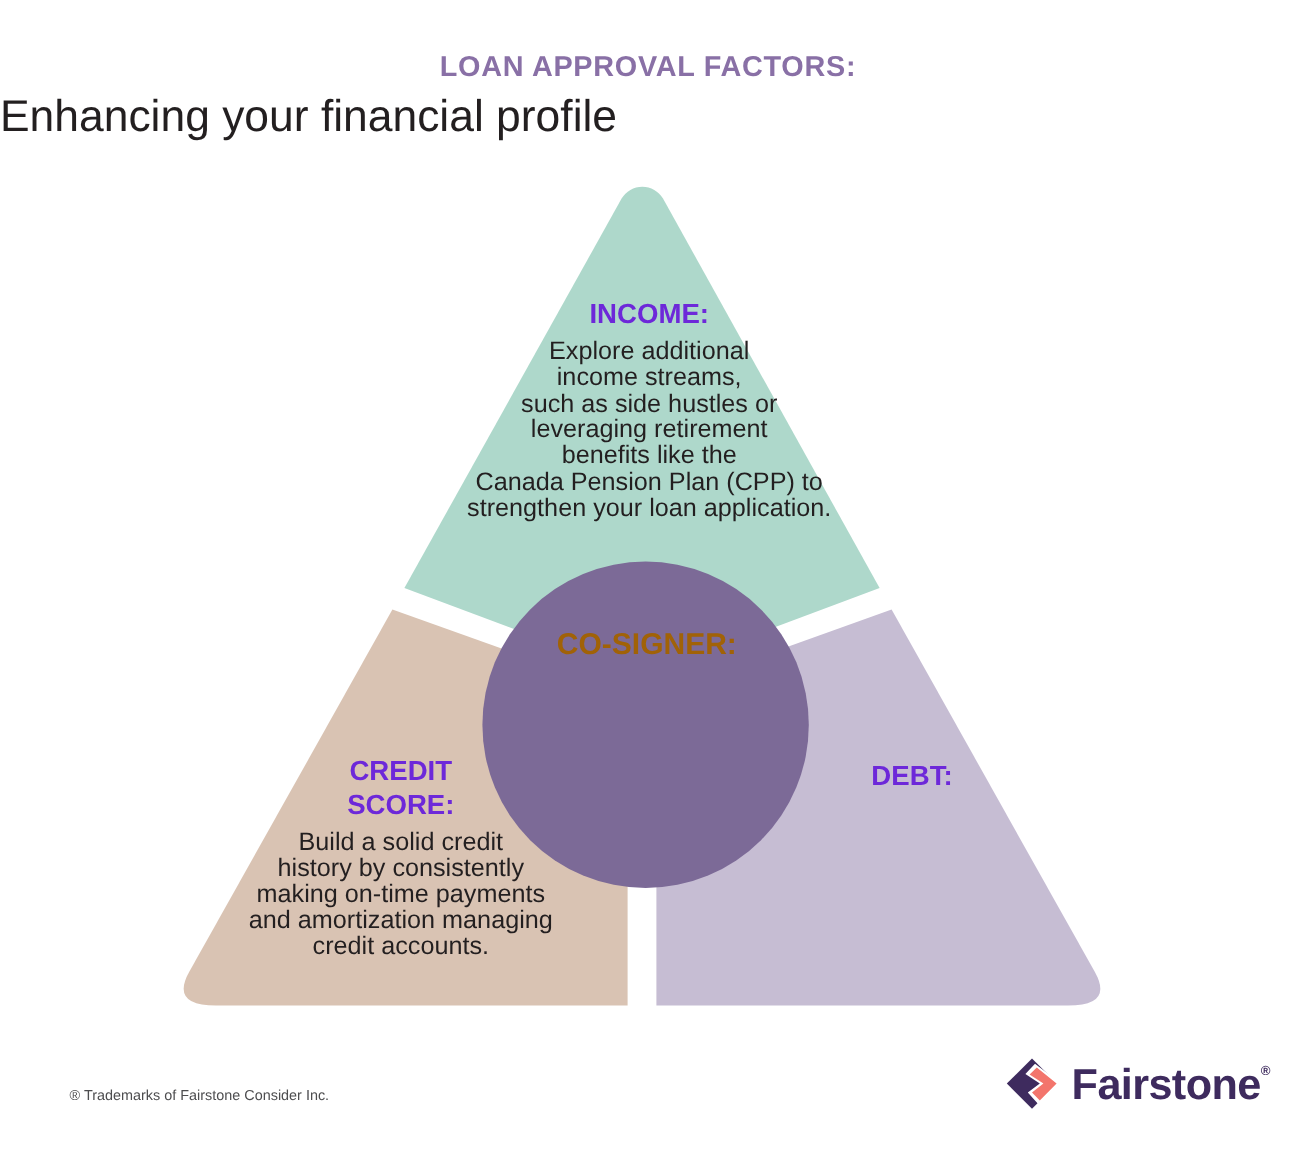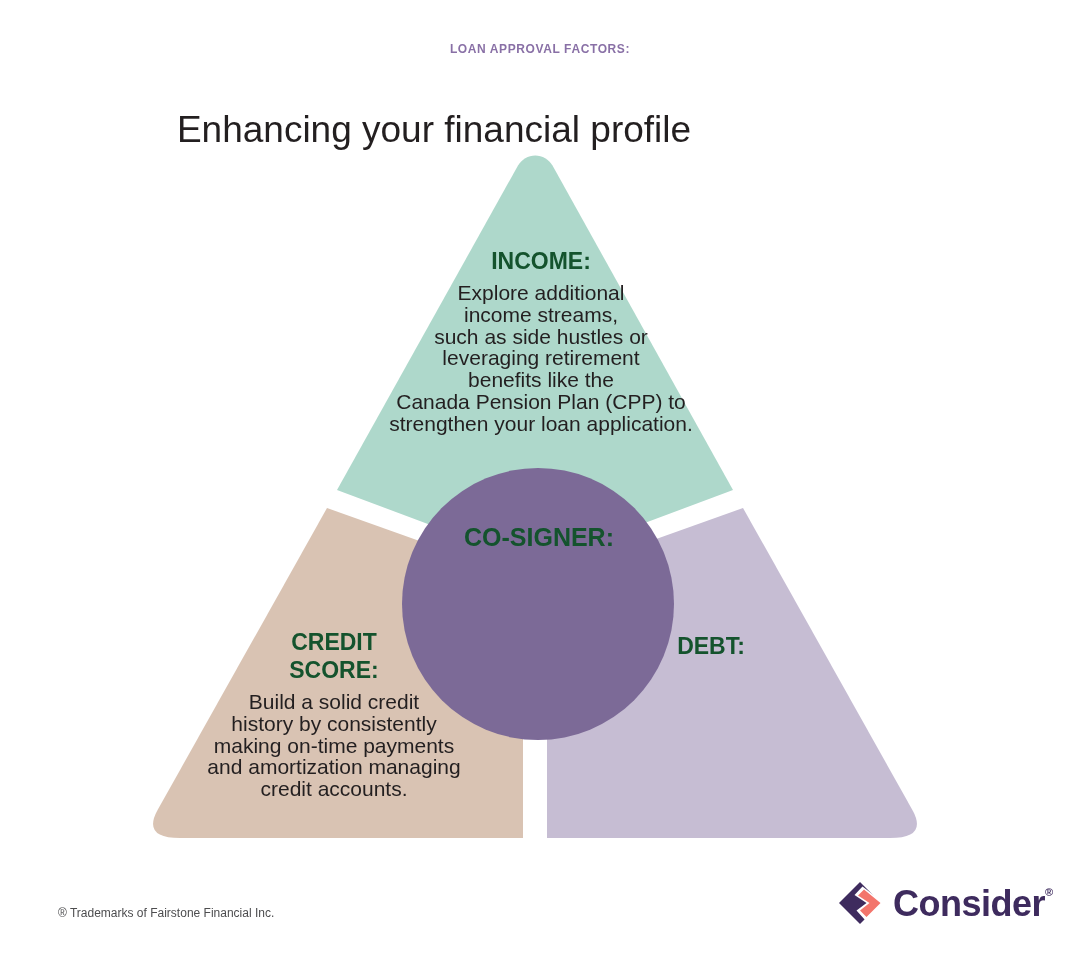--- a/index.html
+++ b/index.html
@@ -13,71 +13,70 @@
     background: #ffffff;
     overflow: hidden;
   }
 
   .eyebrow {
     position: absolute;
     top: 42px;
     left: 0;
     width: 1080px;
     text-align: center;
-    font-size: 12px;
+    font-size: 24px;
     font-weight: bold;
     letter-spacing: 0.6px;
     color: #8970a6;
   }
 
   .title {
     position: absolute;
     top: 76px;
     left: 0;
     width: 868px;
-    text-align: center;
+    text-align: left;
     font-size: 37px;
     font-weight: 400;
     color: #231f20;
-    margin-top: 33px;
   }
 
   .diagram-svg {
     position: absolute;
     top: 0;
     left: 0;
   }
 
   .text-block {
     position: absolute;
     text-align: center;
     color: #231f20;
     transform: translateX(-50%);
   }
 
   .text-block .heading {
     font-size: 23px;
     line-height: 28px;
     font-weight: bold;
-    color: #14532d;
+    color: #6d28d9;
     white-space: pre;
     margin-bottom: 7px;
   }
 
   .text-block .body {
     font-size: 21px;
     line-height: 21.8px;
     white-space: pre;
   }
 
   .block-income  { left: 541px; top: 247px; }
   .block-cosigner{ left: 539px; top: 523px; color: #ffffff; }
-  .block-cosigner .heading { color: #14532d; font-size: 25px; margin-bottom: 8px; }
+  .block-cosigner .heading { color: #a16207; font-size: 25px; margin-bottom: 8px; }
   .block-credit  { left: 334px; top: 628px; }
-  .block-debt    { left: 711px; top: 632px; text-align: center; }
+  .block-debt    { left: 760px; top: 632px; text-align: center; }
 
   .footer-trademark {
     position: absolute;
     left: 58px;
     top: 906px;
     font-size: 12px;
     color: #4d4d4f;
   }
 
   .brand-logo {
@@ -144,24 +143,24 @@
 history by consistently
 making on-time payments
 and amortization managing
 credit accounts.</div>
   </div>
 
   <div class="text-block block-debt">
     <div class="heading">DEBT:</div>
   </div>
 
-  <div class="footer-trademark">® Trademarks of Fairstone Financial Inc.</div>
+  <div class="footer-trademark">® Trademarks of Fairstone Consider Inc.</div>
 
   <div class="brand-logo">
     <svg class="brand-mark" width="58" height="58" viewBox="0 0 58 58">
       <path d="M27,6 L48,27 L27,48 L6,27 Z" fill="#3e2b5e"></path>
       <path fill="#ffffff" d="M29.5,10.5 L51,27 L32.5,44.5 L23.5,34.5 L33.5,27 L21.5,19 Z"></path>
       <path d="M31,13.5 L47.5,27 L33.5,41 L27,34.5 L36.5,27 L25,19.5 Z" fill="#f3756c"></path>
     </svg>
-    <div class="brand-wordmark"><span>Consider</span><span class="brand-reg">®</span></div>
+    <div class="brand-wordmark"><span>Fairstone</span><span class="brand-reg">®</span></div>
   </div>
 
 </div>
 
 </body></html>

